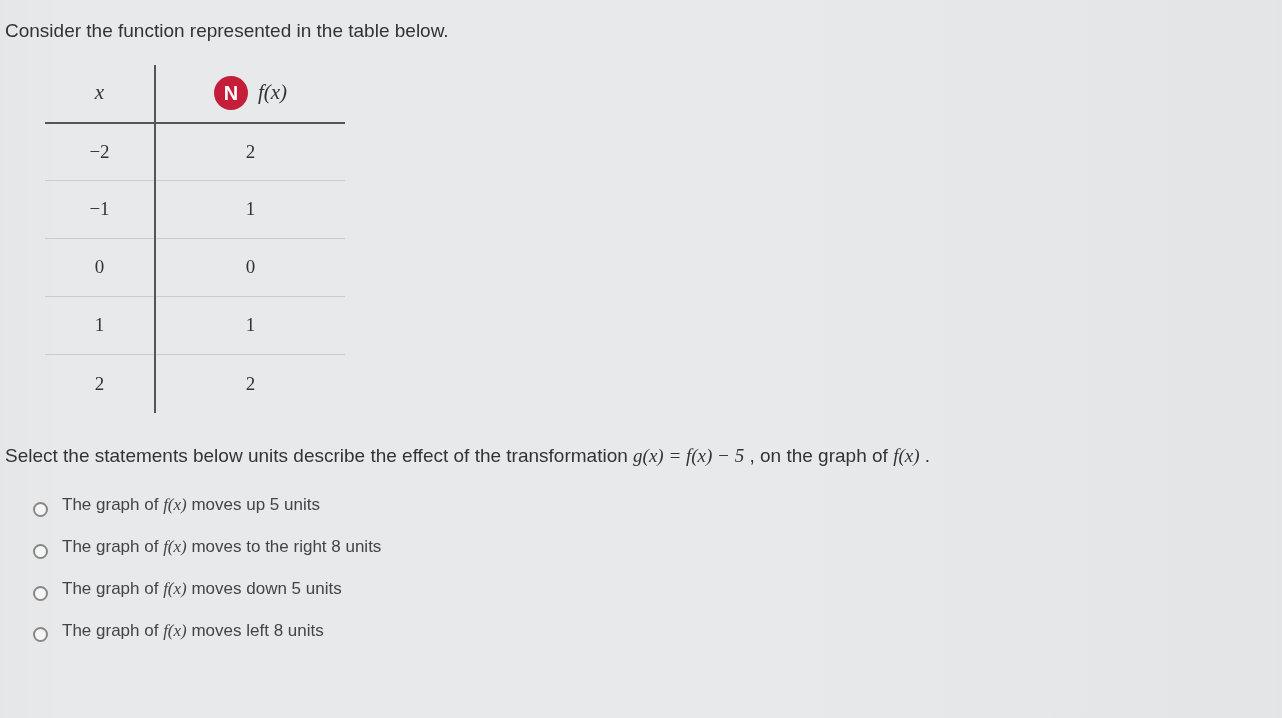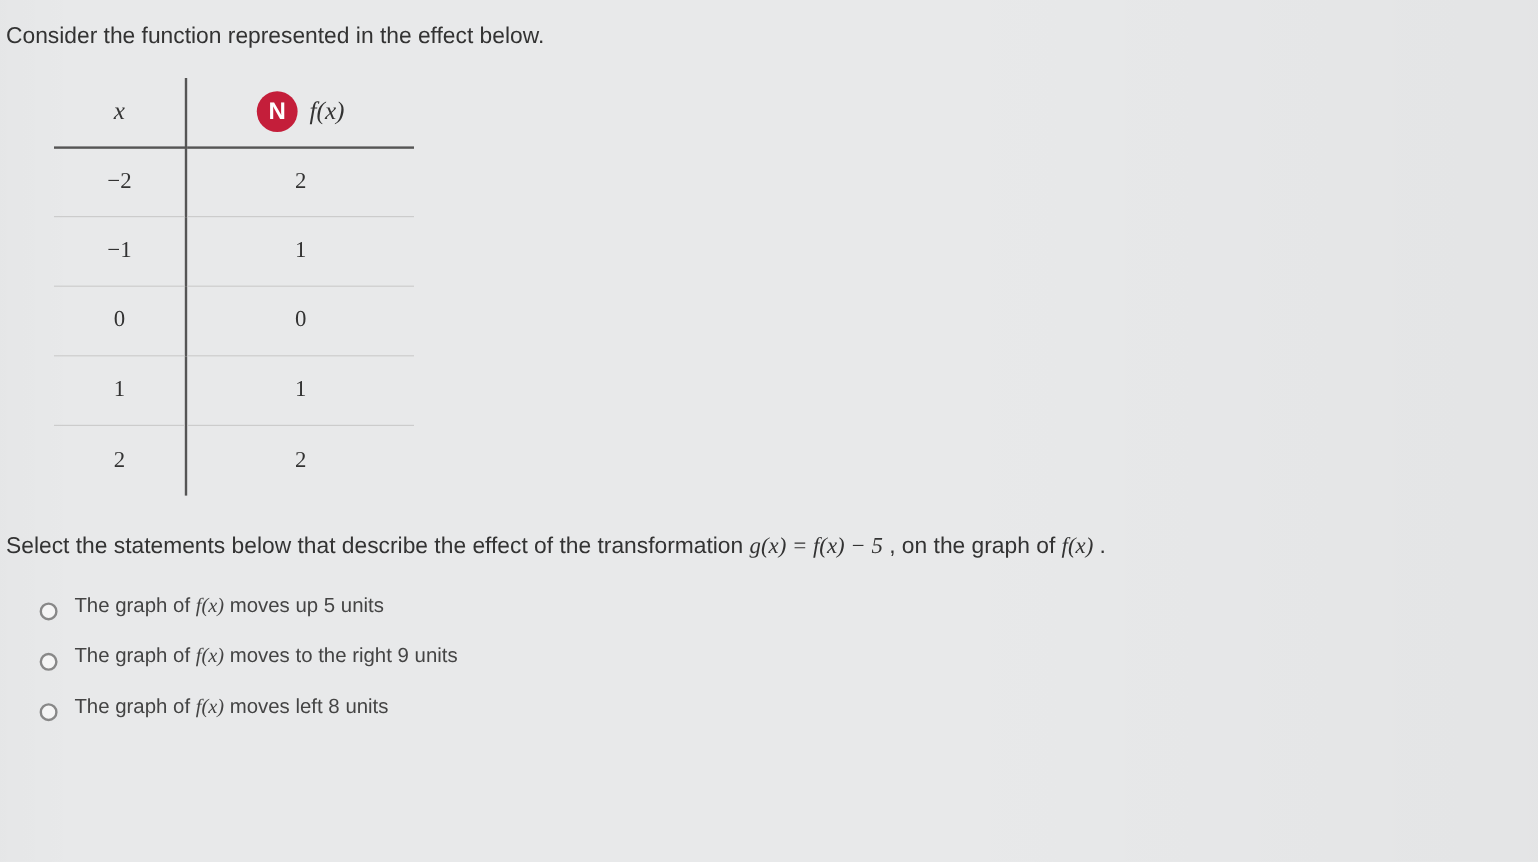--- a/index.html
+++ b/index.html
@@ -52,21 +52,21 @@
     width: 15px; height: 15px;
     border: 2px solid #888;
     border-radius: 50%;
     flex-shrink: 0;
     background: #f5f5f5;
   }
 </style>
 </head>
 <body>
 
-<div class="prompt-text">Consider the function represented in the effect below.</div>
+<div class="prompt-text">Consider the function represented in the table below.</div>
 
 <div class="table-wrap">
   <table>
     <thead>
       <tr>
         <th class="col-x">x</th>
         <th class="col-fx">
           <span class="fx-header">
             <span class="badge">N</span>
             <span>f(x)</span>
@@ -93,38 +93,44 @@
       </tr>
       <tr>
         <td class="col-x">2</td>
         <td class="col-fx">2</td>
       </tr>
     </tbody>
   </table>
 </div>
 
 <div class="question-line">
-  <span>Select the statements below that describe the effect of the transformation  </span>
+  <span>Select the statements below units describe the effect of the transformation  </span>
   <span class="math">g(x) = f(x) − 5</span>
   <span>, on the graph of </span>
   <span class="math">f(x)</span>
   <span>.</span>
 </div>
 
 <div class="options">
   <div class="option-row">
     <span class="radio"></span>
     <span>
       <span>The graph of </span><span class="math">f(x)</span><span> moves up 5 units</span>
     </span>
   </div>
   <div class="option-row">
     <span class="radio"></span>
     <span>
-      <span>The graph of </span><span class="math">f(x)</span><span> moves to the right 9 units</span>
+      <span>The graph of </span><span class="math">f(x)</span><span> moves to the right 8 units</span>
+    </span>
+  </div>
+  <div class="option-row">
+    <span class="radio"></span>
+    <span>
+      <span>The graph of </span><span class="math">f(x)</span><span> moves down 5 units</span>
     </span>
   </div>
   <div class="option-row">
     <span class="radio"></span>
     <span>
       <span>The graph of </span><span class="math">f(x)</span><span> moves left 8 units</span>
     </span>
   </div>
 </div>
 

